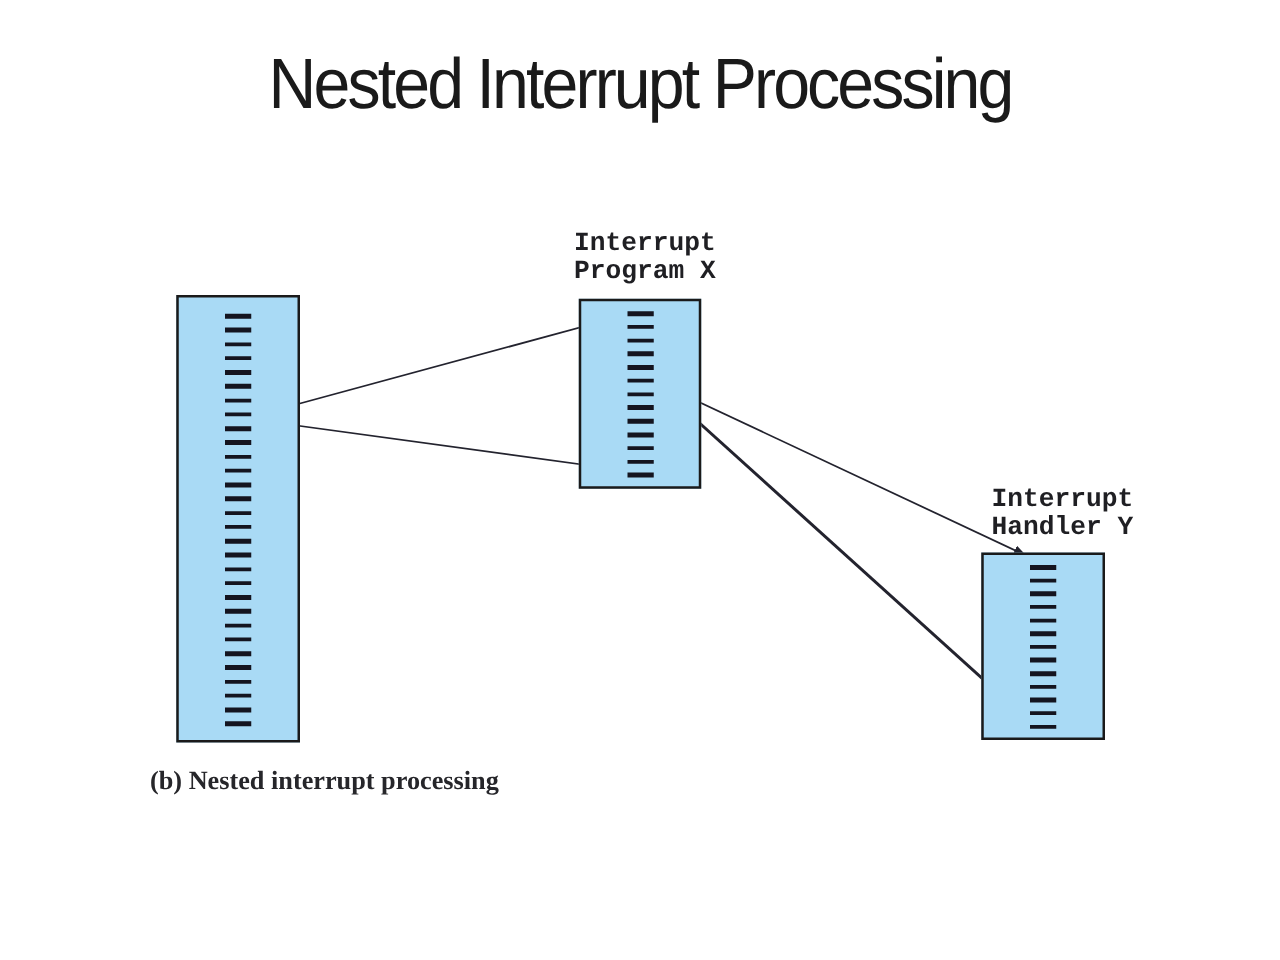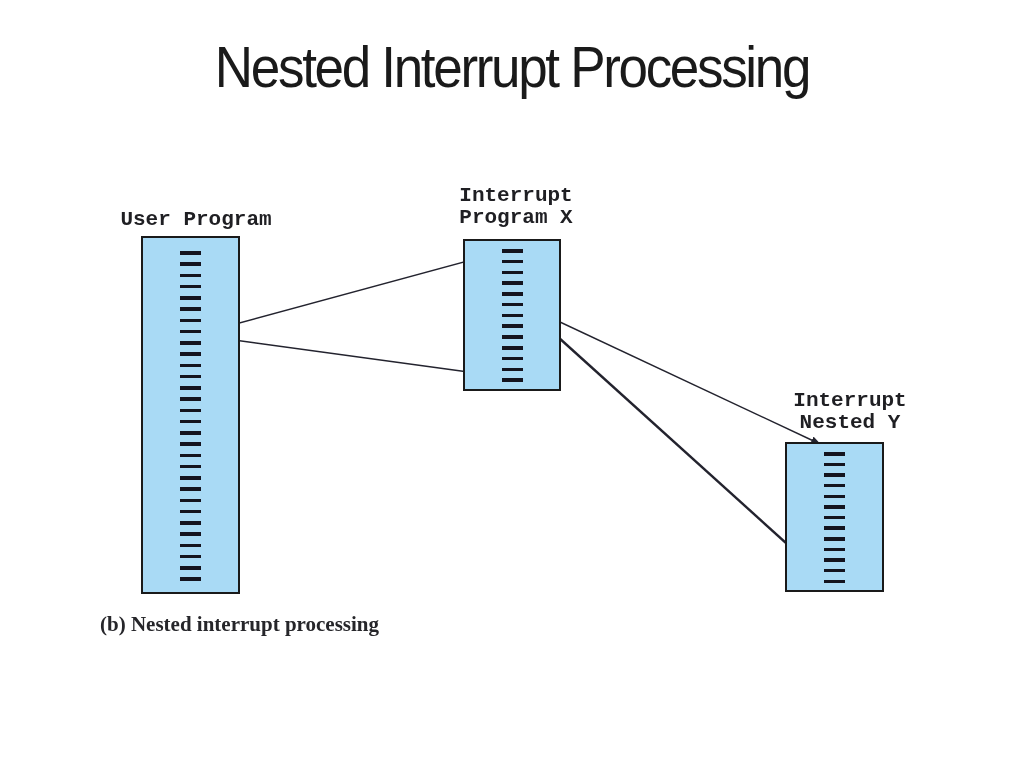--- a/index.html
+++ b/index.html
@@ -52,21 +52,21 @@
   .dashes-x{height:133px;margin-top:8px;}
   .dashes-y{height:131px;margin-top:8px;}
   .dash{width:21px;height:3.5px;background:var(--dash-color);flex:0 0 auto;}
   .arrow-layer{
     position:absolute;left:0;top:0;width:1024px;height:768px;
     pointer-events:none;
   }
   .arrow-layer path.flow{fill:none;stroke:var(--line-color);stroke-width:1.4;}
   .arrow-layer path.flow.thick{stroke-width:2.4;}
   .caption{
-    position:absolute;left:100px;top:612px;
+    position:absolute;left:120px;top:612px;
     font-family:"Liberation Serif",serif;font-weight:bold;
     font-size:21px;color:#26262a;white-space:nowrap;
   }
 </style>
 </head>
 <body>
 
 <div class="slide">
 
   <h1 class="title">Nested Interrupt Processing</h1>
@@ -76,30 +76,29 @@
       <marker id="ah" markerUnits="userSpaceOnUse" markerWidth="11" markerHeight="9" refX="9" refY="4" orient="auto">
         <path d="M0,0 L10,4 L0,8 Z" style="fill:var(--line-color)"></path>
       </marker>
     </defs>
     <path class="flow" d="M 206 332 L 497 253" marker-end="url(#ah)"></path>
     <path class="flow" d="M 505 377 L 205 336" marker-end="url(#ah)"></path>
     <path class="flow" d="M 528 307 L 820 444" marker-end="url(#ah)"></path>
     <path class="flow thick" d="M 827 580 L 527 309" marker-end="url(#ah)"></path>
   </svg>
 
-  <div class="box-label lbl-user">User Program</div>
 
   <div class="box-label lbl-x">
     <div>Interrupt</div>
     <div>Program X</div>
   </div>
 
   <div class="box-label lbl-y">
     <div>Interrupt</div>
-    <div>Nested Y</div>
+    <div>Handler Y</div>
   </div>
 
   <div class="code-box box-user">
     <div class="dashes dashes-user">
         <div class="dash"></div>
         <div class="dash"></div>
         <div class="dash"></div>
         <div class="dash"></div>
         <div class="dash"></div>
         <div class="dash"></div>

